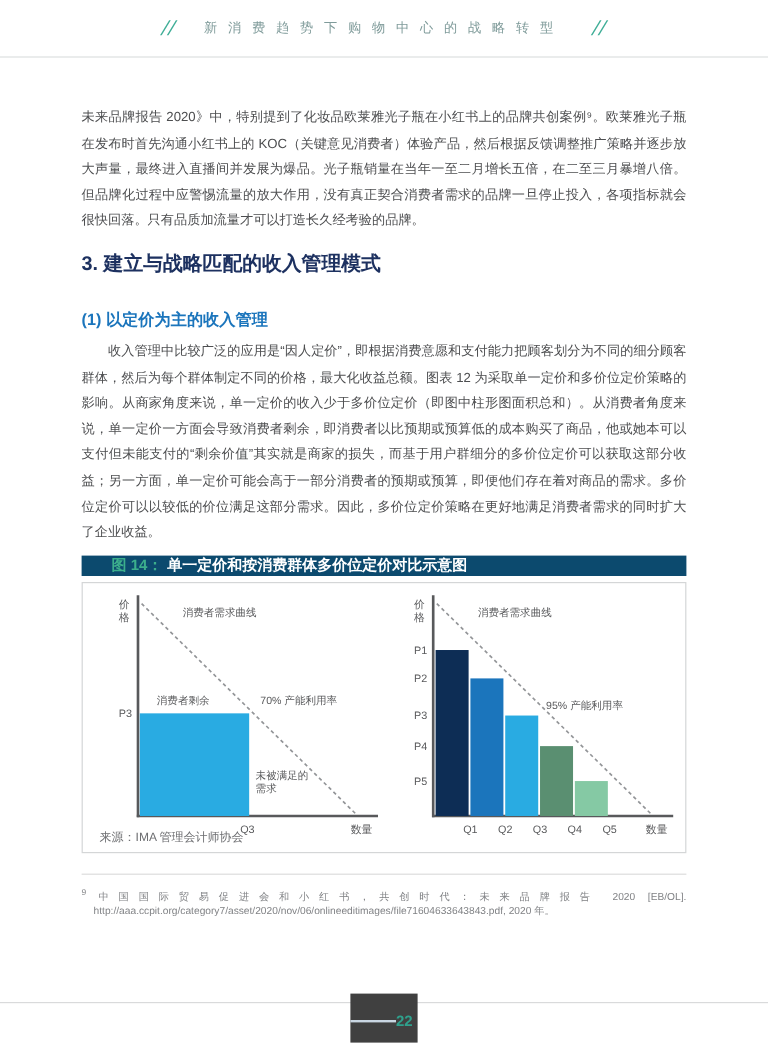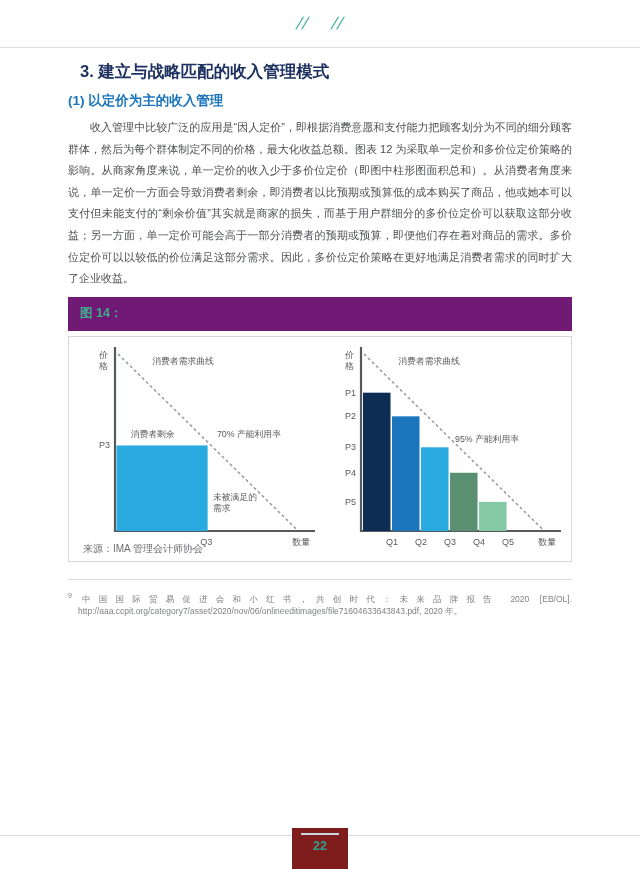--- a/index.html
+++ b/index.html
@@ -13,71 +13,74 @@
     height:47px;border-bottom:1px solid #dcdfdf;
     display:flex;align-items:center;justify-content:center;gap:24px;
   }
   .slash{color:#3fae97;font-style:italic;font-size:17px;letter-spacing:1px;transform:skewX(-8deg);font-weight:300;}
   .header-title{color:#7f9b9a;font-size:11px;letter-spacing:9px;white-space:nowrap;}
   
   .content{padding:0 68px;}
   p.body{font-size:11px;line-height:21.6px;text-align:justify;margin:0;}
   p.first{margin-top:40px;}
   .indent{text-indent:2em;}
-  h2.section{color:#1d3160;font-size:16.5px;font-weight:bold;margin:13px 12px 7px;}
-  h3.subsection{color:#1b75bc;font-size:13.5px;font-weight:bold;margin:9px 0 7px;}
+  h2.section{color:#1d3160;font-size:16.5px;font-weight:bold;margin:13px 0 7px;}
+  h3.subsection{color:#1b75bc;font-size:13.5px;font-weight:bold;margin:27px 0 7px;}
   
   .figure{margin-top:7px;}
   .figure-bar{
-    background:#701a75;height:34px;display:flex;align-items:center;
-    padding-left:12px;font-size:12.5px;font-weight:bold;
+    background:#0c4a6e;height:17px;display:flex;align-items:center;
+    padding-left:25px;font-size:12.5px;font-weight:bold;
   }
   .fig-label{color:#3cae8c;margin-right:4px;}
   .fig-title{color:#ffffff;}
   .figure-box{
     margin-top:5px;border:1px solid #d4d6d7;height:226px;box-sizing:border-box;
     position:relative;display:flex;justify-content:space-between;padding:4px 8px 0;
     background:#ffffff;
   }
   .source{position:absolute;left:14px;bottom:5px;font-size:10px;color:#6d6e71;}
   svg text{font-family:"Liberation Sans","DejaVu Sans",sans-serif;}
   .tick{font-size:9px;fill:#58595b;}
   .lbl{font-size:8.8px;fill:#58595b;}
   
   .divider{margin-top:17px;border-top:1px solid #dcdddd;}
   .footnote{margin:10px 0 0;font-size:8.5px;line-height:12.5px;color:#808285;text-align:justify;padding-left:10px;text-indent:-10px;}
   .footnote sup{font-size:7px;margin-right:2px;}
   
   .footer-line{position:absolute;left:0;right:0;bottom:33px;border-top:1px solid #d9dadb;}
   .page-badge{
     position:absolute;left:50%;transform:translateX(-50%);bottom:0;
-    width:56px;height:41px;background:#7f1d1d;
-    display:flex;flex-direction:column;align-items:center;
+    width:56px;height:41px;background:#404040;
+    display:flex;flex-direction:row;align-items:center;
   }
   .badge-line{width:38px;height:2px;background:#c9d6e2;margin-top:5px;}
   .badge-num{color:#2fa08c;font-weight:bold;font-size:12.5px;margin-top:4px;}
 </style>
 </head>
 <body>
 
 <div class="header">
   <span class="slash">//</span>
+  <span class="header-title">新消费趋势下购物中心的战略转型</span>
   <span class="slash">//</span>
 </div>
 
 <div class="content">
+  <p class="body first">未来品牌报告 2020》中，特别提到了化妆品欧莱雅光子瓶在小红书上的品牌共创案例⁹。欧莱雅光子瓶在发布时首先沟通小红书上的 KOC（关键意见消费者）体验产品，然后根据反馈调整推广策略并逐步放大声量，最终进入直播间并发展为爆品。光子瓶销量在当年一至二月增长五倍，在二至三月暴增八倍。但品牌化过程中应警惕流量的放大作用，没有真正契合消费者需求的品牌一旦停止投入，各项指标就会很快回落。只有品质加流量才可以打造长久经考验的品牌。</p>
 
   <h2 class="section">3. 建立与战略匹配的收入管理模式</h2>
 
   <h3 class="subsection">(1) 以定价为主的收入管理</h3>
   <p class="body indent">收入管理中比较广泛的应用是“因人定价”，即根据消费意愿和支付能力把顾客划分为不同的细分顾客群体，然后为每个群体制定不同的价格，最大化收益总额。图表 12 为采取单一定价和多价位定价策略的影响。从商家角度来说，单一定价的收入少于多价位定价（即图中柱形图面积总和）。从消费者角度来说，单一定价一方面会导致消费者剩余，即消费者以比预期或预算低的成本购买了商品，他或她本可以支付但未能支付的“剩余价值”其实就是商家的损失，而基于用户群细分的多价位定价可以获取这部分收益；另一方面，单一定价可能会高于一部分消费者的预期或预算，即便他们存在着对商品的需求。多价位定价可以以较低的价位满足这部分需求。因此，多价位定价策略在更好地满足消费者需求的同时扩大了企业收益。</p>
 
   <div class="figure">
     <div class="figure-bar">
       <span class="fig-label">图 14：</span>
+      <span class="fig-title">单一定价和按消费群体多价位定价对比示意图</span>
     </div>
     <div class="figure-box">
       <svg id="chart-0" width="240" height="214" viewBox="0 0 240 214">
           <line x1="38" y1="191" x2="38" y2="6" stroke="#58595b" stroke-width="2.2"></line>
           <line x1="37" y1="190" x2="238" y2="190" stroke="#58595b" stroke-width="2.2"></line>
           <text x="22" y="17" class="tick">价</text>
           <text x="22" y="27.5" class="tick">格</text>
           <text x="224.2" y="204" class="tick" text-anchor="middle">数量</text>
           <rect x="39.5" y="104.46000000000001" width="91.14" height="85.53999999999999" fill="#29abe2"></rect>
           <text x="33" y="107.46000000000001" class="tick" text-anchor="end">P3</text>

